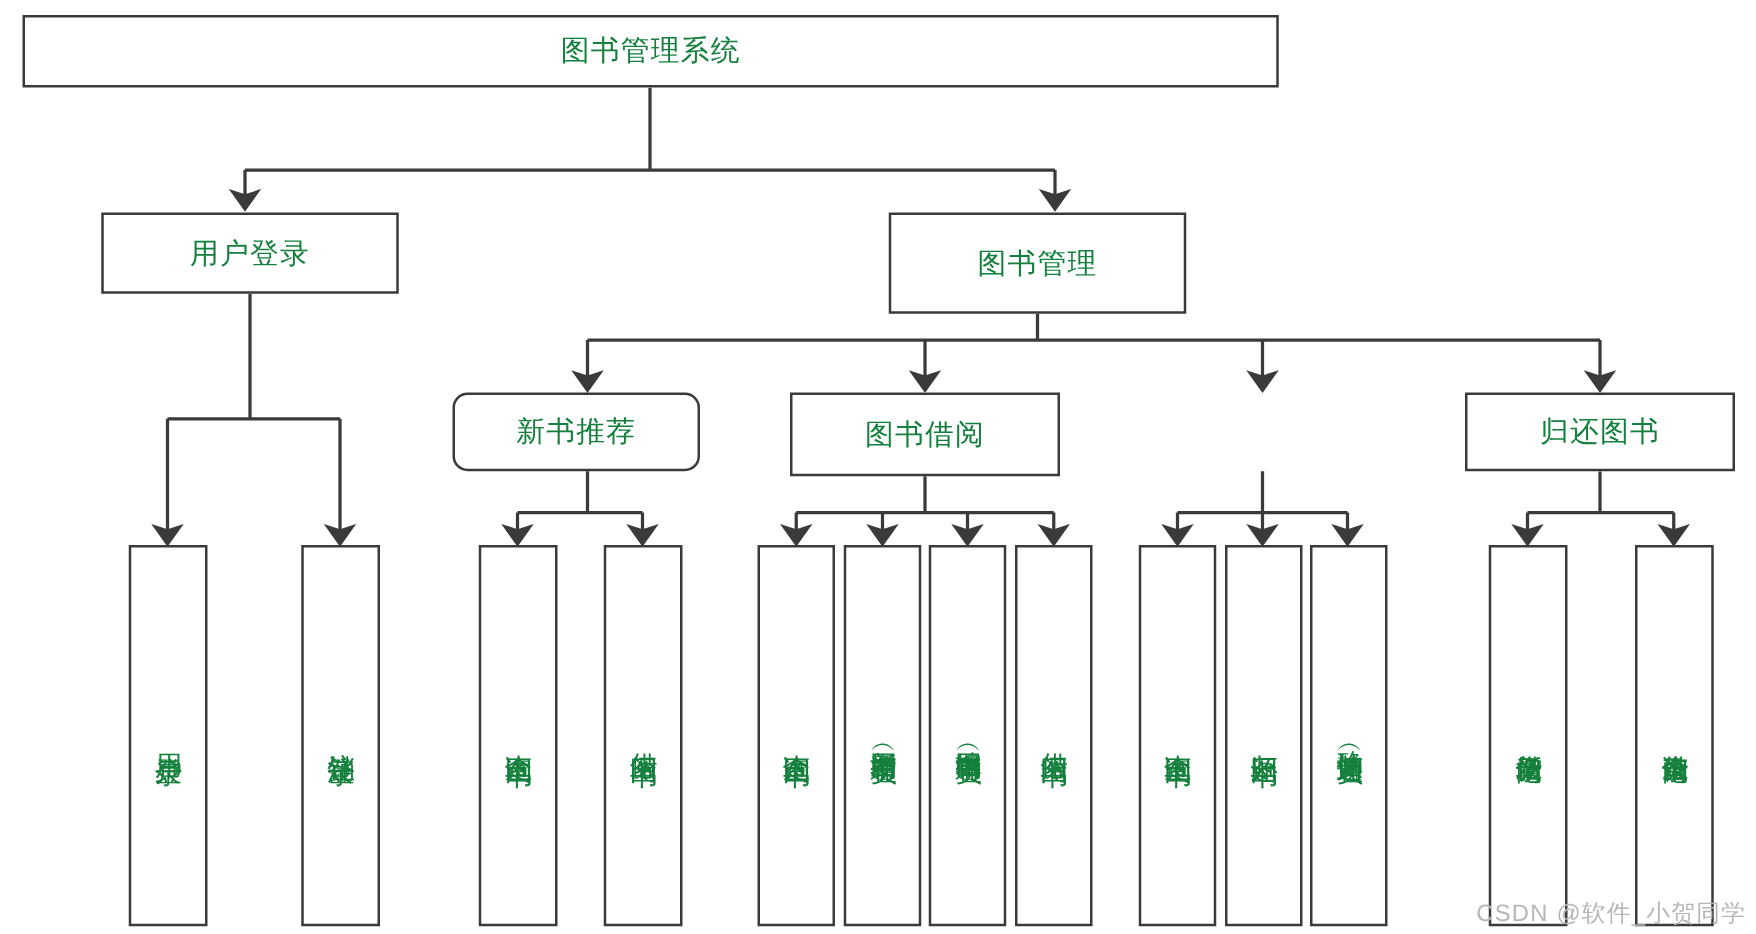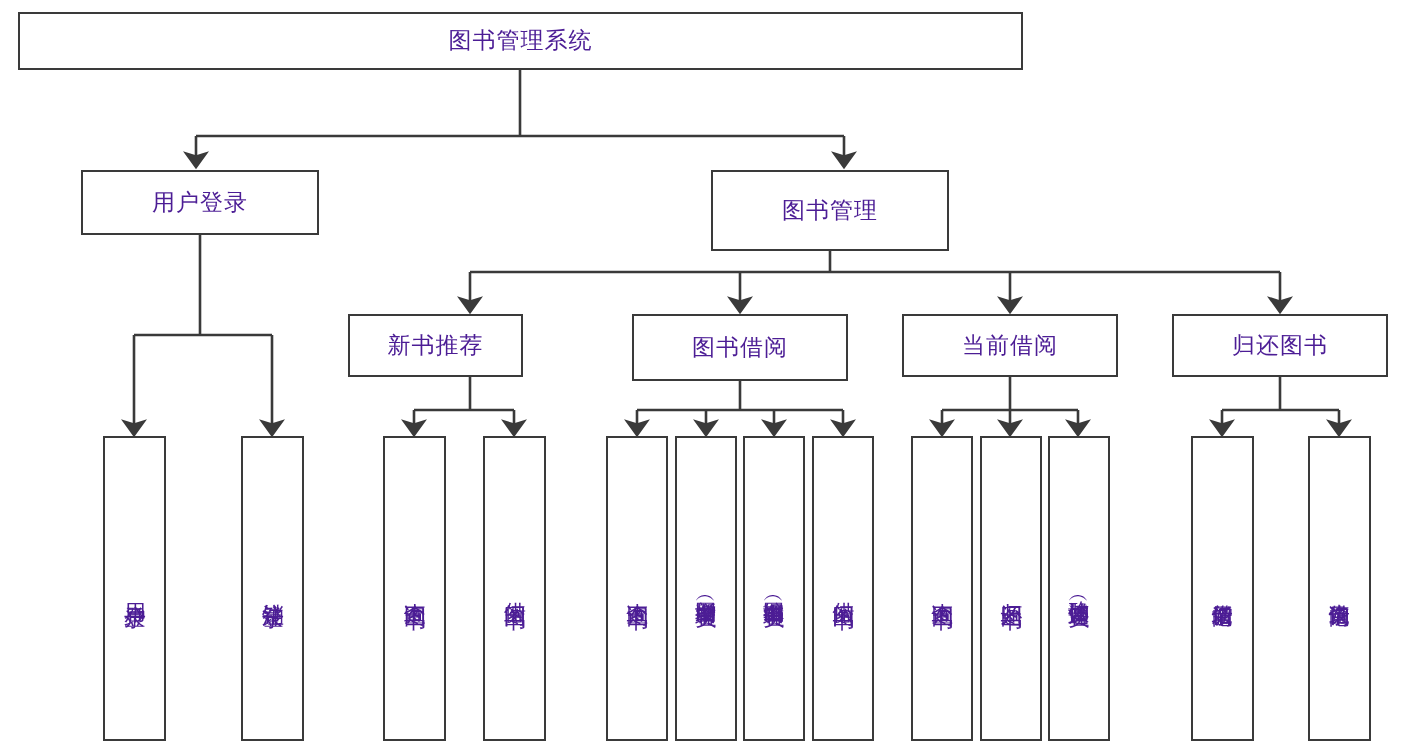--- a/index.html
+++ b/index.html
@@ -22,21 +22,21 @@
     pointer-events:none;
   }
   .node{
     position:absolute;
     box-sizing:border-box;
     border:2.4px solid #3a3a3a;
     background:#ffffff;
     display:flex;
     align-items:center;
     justify-content:center;
-    color:#4c1d95;
+    color:#15803d;
   }
   .node.h-node{
     font-size:23px;
     letter-spacing:1px;
     line-height:1.1;
   }
   .node.leaf{
     padding:6px 0;
     align-items:center;
   }
@@ -129,28 +129,25 @@
     <span>图书管理系统</span>
   </div>
 
   <div class="node h-node" style="left:81px;top:170px;width:238px;height:65px;">
     <span>用户登录</span>
   </div>
   <div class="node h-node" style="left:711px;top:170px;width:238px;height:81px;">
     <span>图书管理</span>
   </div>
 
-  <div class="node h-node" style="left:348px;top:314px;width:175px;height:63px;">
+  <div class="node h-node" style="left:362px;top:314px;width:198px;height:63px;border-radius:12px;">
     <span>新书推荐</span>
   </div>
   <div class="node h-node" style="left:632px;top:314px;width:216px;height:67px;">
     <span>图书借阅</span>
-  </div>
-  <div class="node h-node" style="left:902px;top:314px;width:216px;height:63px;">
-    <span>当前借阅</span>
   </div>
   <div class="node h-node" style="left:1172px;top:314px;width:216px;height:63px;">
     <span>归还图书</span>
   </div>
 
   <div class="node leaf" style="left:103px;top:436px;width:63px;height:305px;">
     <span class="vtext">用户登录</span>
   </div>
   <div class="node leaf" style="left:241px;top:436px;width:63px;height:305px;">
     <span class="vtext">注销登录</span>
@@ -186,14 +183,15 @@
     <span class="vtext full">确认归还（管理员）</span>
   </div>
 
   <div class="node leaf" style="left:1191px;top:436px;width:63px;height:305px;">
     <span class="vtext tight">新增借阅记录</span>
   </div>
   <div class="node leaf" style="left:1308px;top:436px;width:63px;height:305px;">
     <span class="vtext tight">查询借阅记录</span>
   </div>
 
+  <div id="watermark">CSDN @软件_小贺同学</div>
 
 </div>
 
 </body></html>

